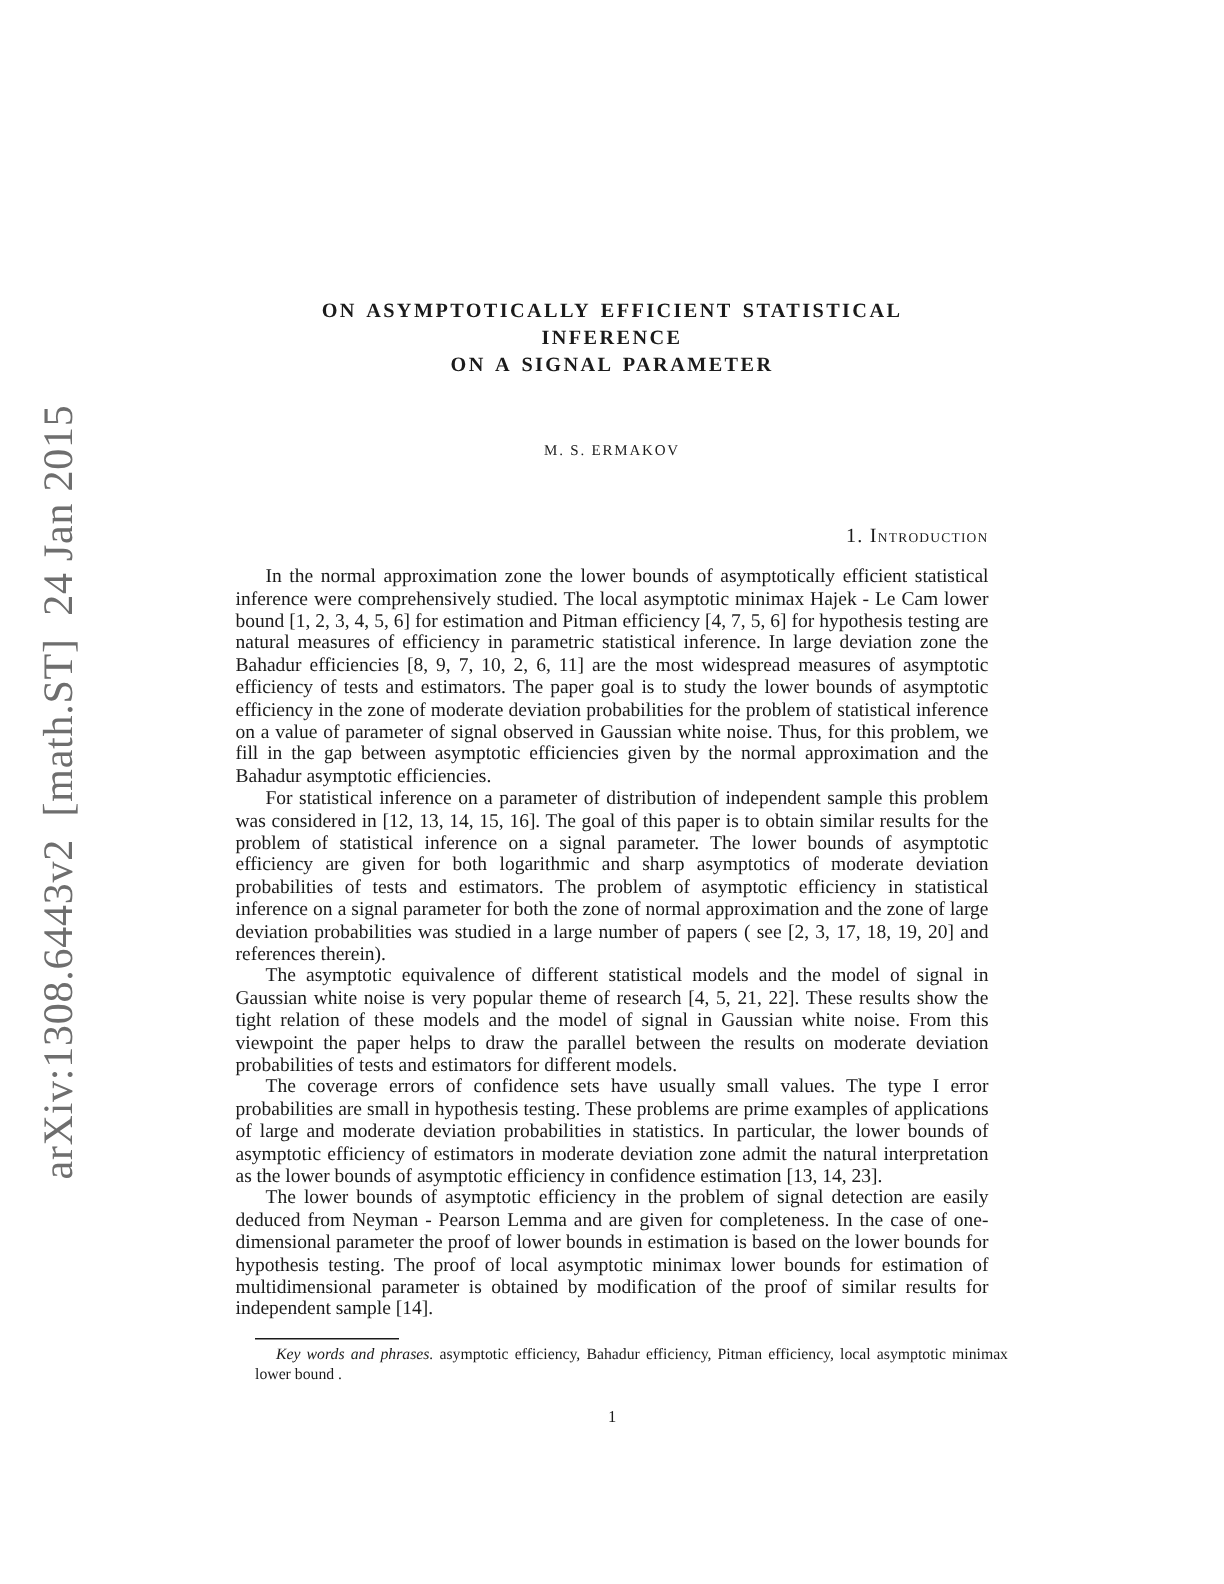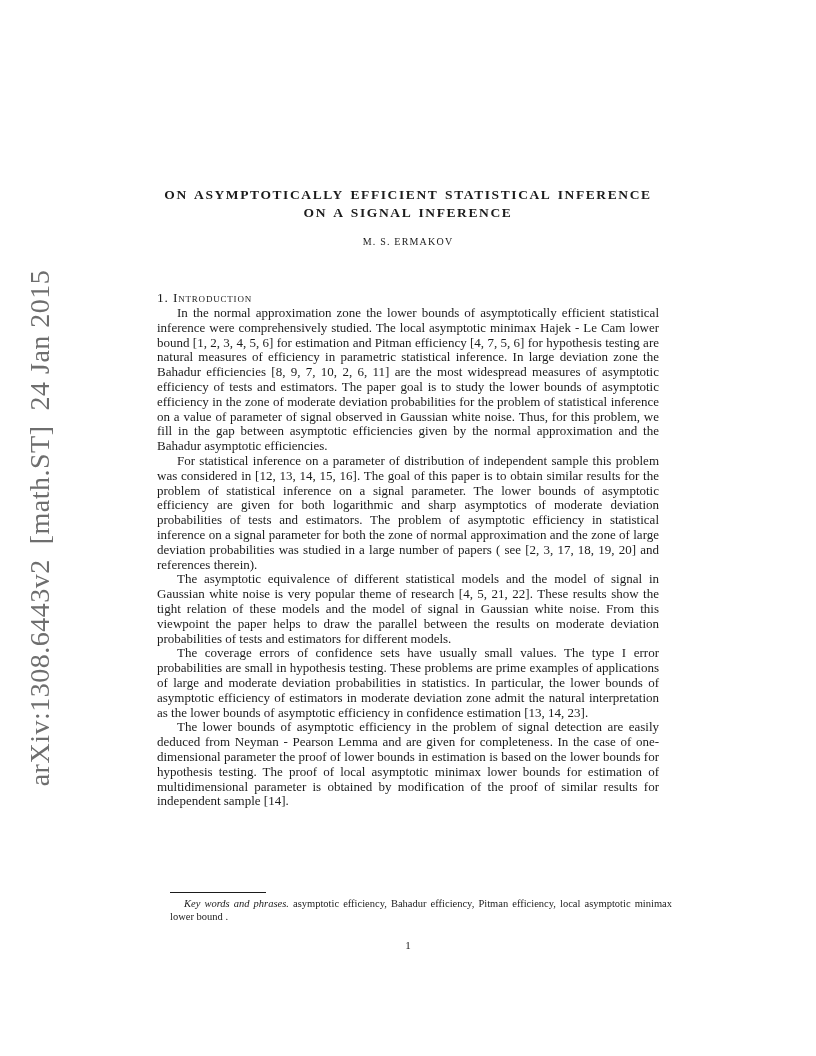--- a/index.html
+++ b/index.html
@@ -25,44 +25,44 @@
     white-space: pre;
     letter-spacing: 0.5px;
   }
   .content {
     position: absolute;
     left: 157px;
     top: 186px;
     width: 502px;
   }
   .title {
-    margin: 0;
+    margin: 12px;
     font-size: 13.5px;
     font-weight: bold;
     text-align: center;
     letter-spacing: 1.6px;
     word-spacing: 2px;
     line-height: 18px;
   }
   .title-line { display: block; }
   .author {
-    margin-top: 14px;
+    margin-top: 43px;
     text-align: center;
     font-size: 10px;
     letter-spacing: 1.2px;
   }
   .section-heading {
     margin: 43px 0 0 0;
-    text-align: left;
+    text-align: right;
     font-size: 13.5px;
     font-weight: normal;
     font-variant: small-caps;
     letter-spacing: 0.8px;
   }
-  .body-text { }
+  .body-text { margin-top: 12px; }
   .body-text p {
     margin: 0;
     font-size: 13px;
     line-height: 14.8px;
     text-align: justify;
     text-indent: 20px;
   }
   .footnote {
     position: absolute;
     left: 170px;
@@ -96,21 +96,21 @@
 <body>
 
 <div class="page">
 
   <div class="watermark">arXiv:1308.6443v2  [math.ST]  24 Jan 2015</div>
 
   <div class="content">
 
     <h1 class="title">
       <span class="title-line">ON ASYMPTOTICALLY EFFICIENT STATISTICAL INFERENCE</span>
-      <span class="title-line">ON A SIGNAL INFERENCE</span>
+      <span class="title-line">ON A SIGNAL PARAMETER</span>
     </h1>
 
     <div class="author">M. S. ERMAKOV</div>
 
     <h2 class="section-heading">1. Introduction</h2>
 
     <div class="body-text">
       <p>In the normal approximation zone the lower bounds of asymptotically efficient statistical inference were comprehensively studied. The local asymptotic minimax Hajek - Le Cam lower bound [1, 2, 3, 4, 5, 6] for estimation and Pitman efficiency [4, 7, 5, 6] for hypothesis testing are natural measures of efficiency in parametric statistical inference. In large deviation zone the Bahadur efficiencies [8, 9, 7, 10, 2, 6, 11] are the most widespread measures of asymptotic efficiency of tests and estimators. The paper goal is to study the lower bounds of asymptotic efficiency in the zone of moderate deviation probabilities for the problem of statistical inference on a value of parameter of signal observed in Gaussian white noise. Thus, for this problem, we fill in the gap between asymptotic efficiencies given by the normal approximation and the Bahadur asymptotic efficiencies.</p>
       <p>For statistical inference on a parameter of distribution of independent sample this problem was considered in [12, 13, 14, 15, 16]. The goal of this paper is to obtain similar results for the problem of statistical inference on a signal parameter. The lower bounds of asymptotic efficiency are given for both logarithmic and sharp asymptotics of moderate deviation probabilities of tests and estimators. The problem of asymptotic efficiency in statistical inference on a signal parameter for both the zone of normal approximation and the zone of large deviation probabilities was studied in a large number of papers ( see [2, 3, 17, 18, 19, 20] and references therein).</p>
       <p>The asymptotic equivalence of different statistical models and the model of signal in Gaussian white noise is very popular theme of research [4, 5, 21, 22]. These results show the tight relation of these models and the model of signal in Gaussian white noise. From this viewpoint the paper helps to draw the parallel between the results on moderate deviation probabilities of tests and estimators for different models.</p>

